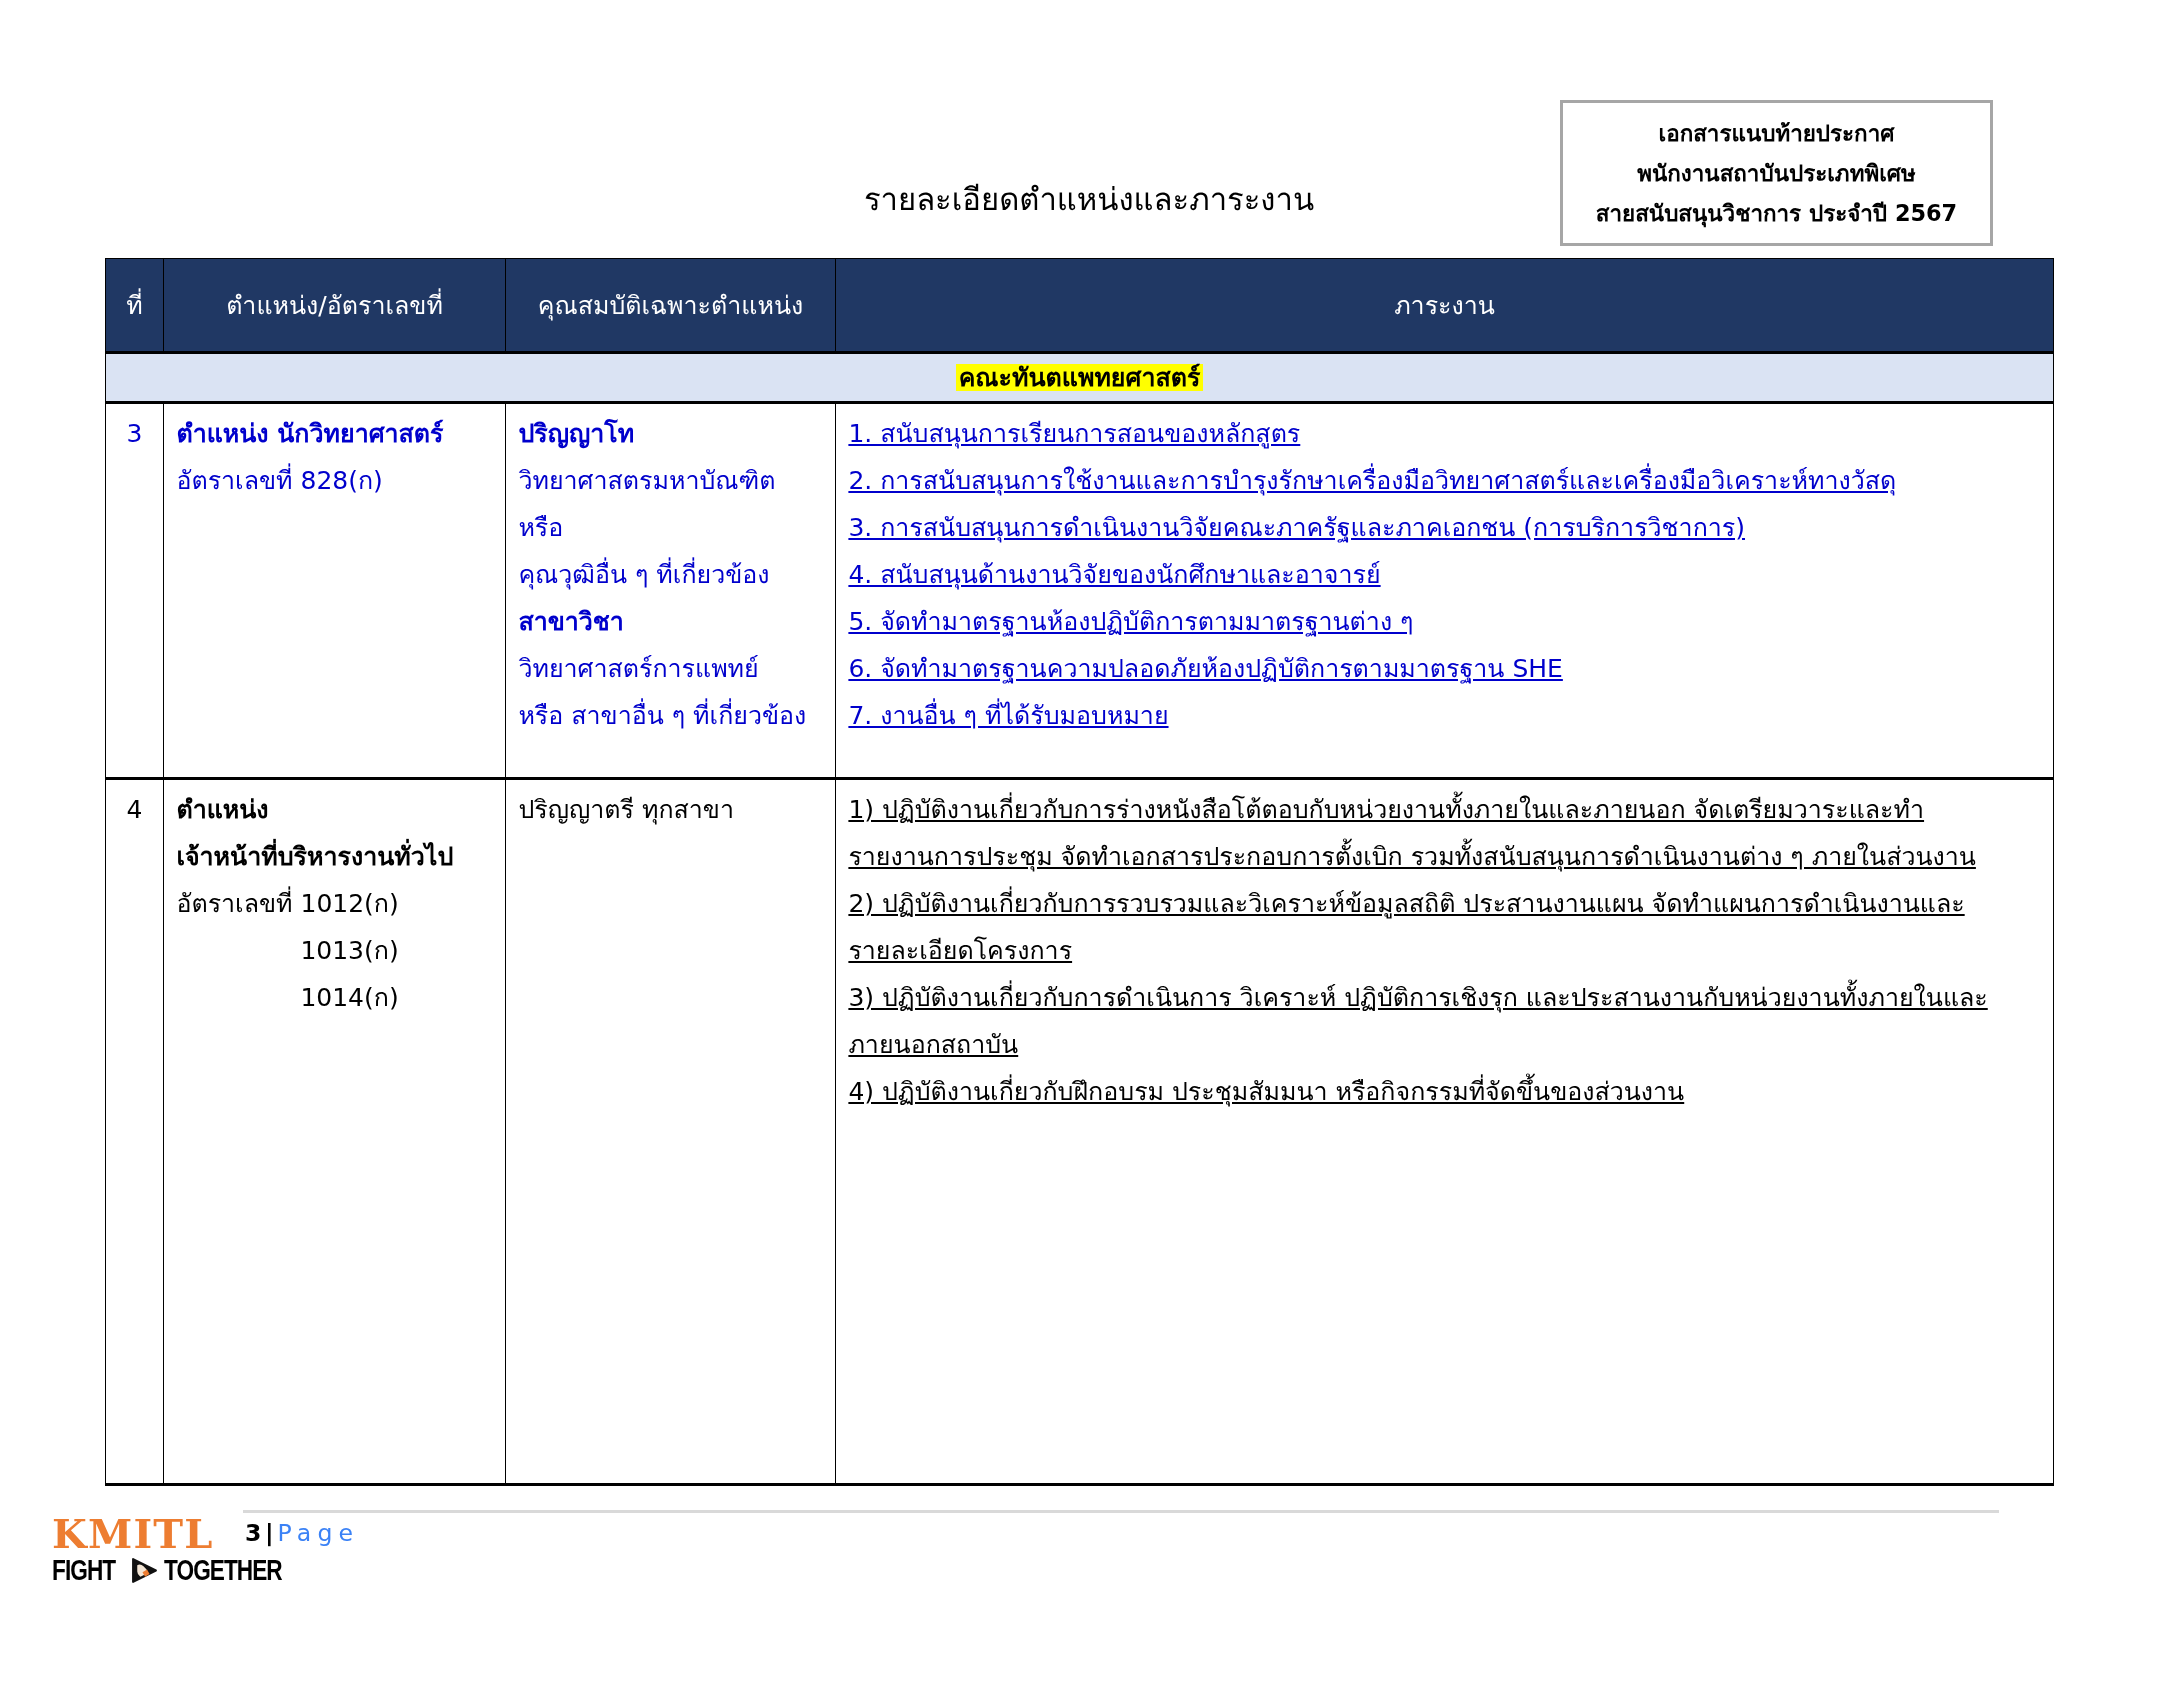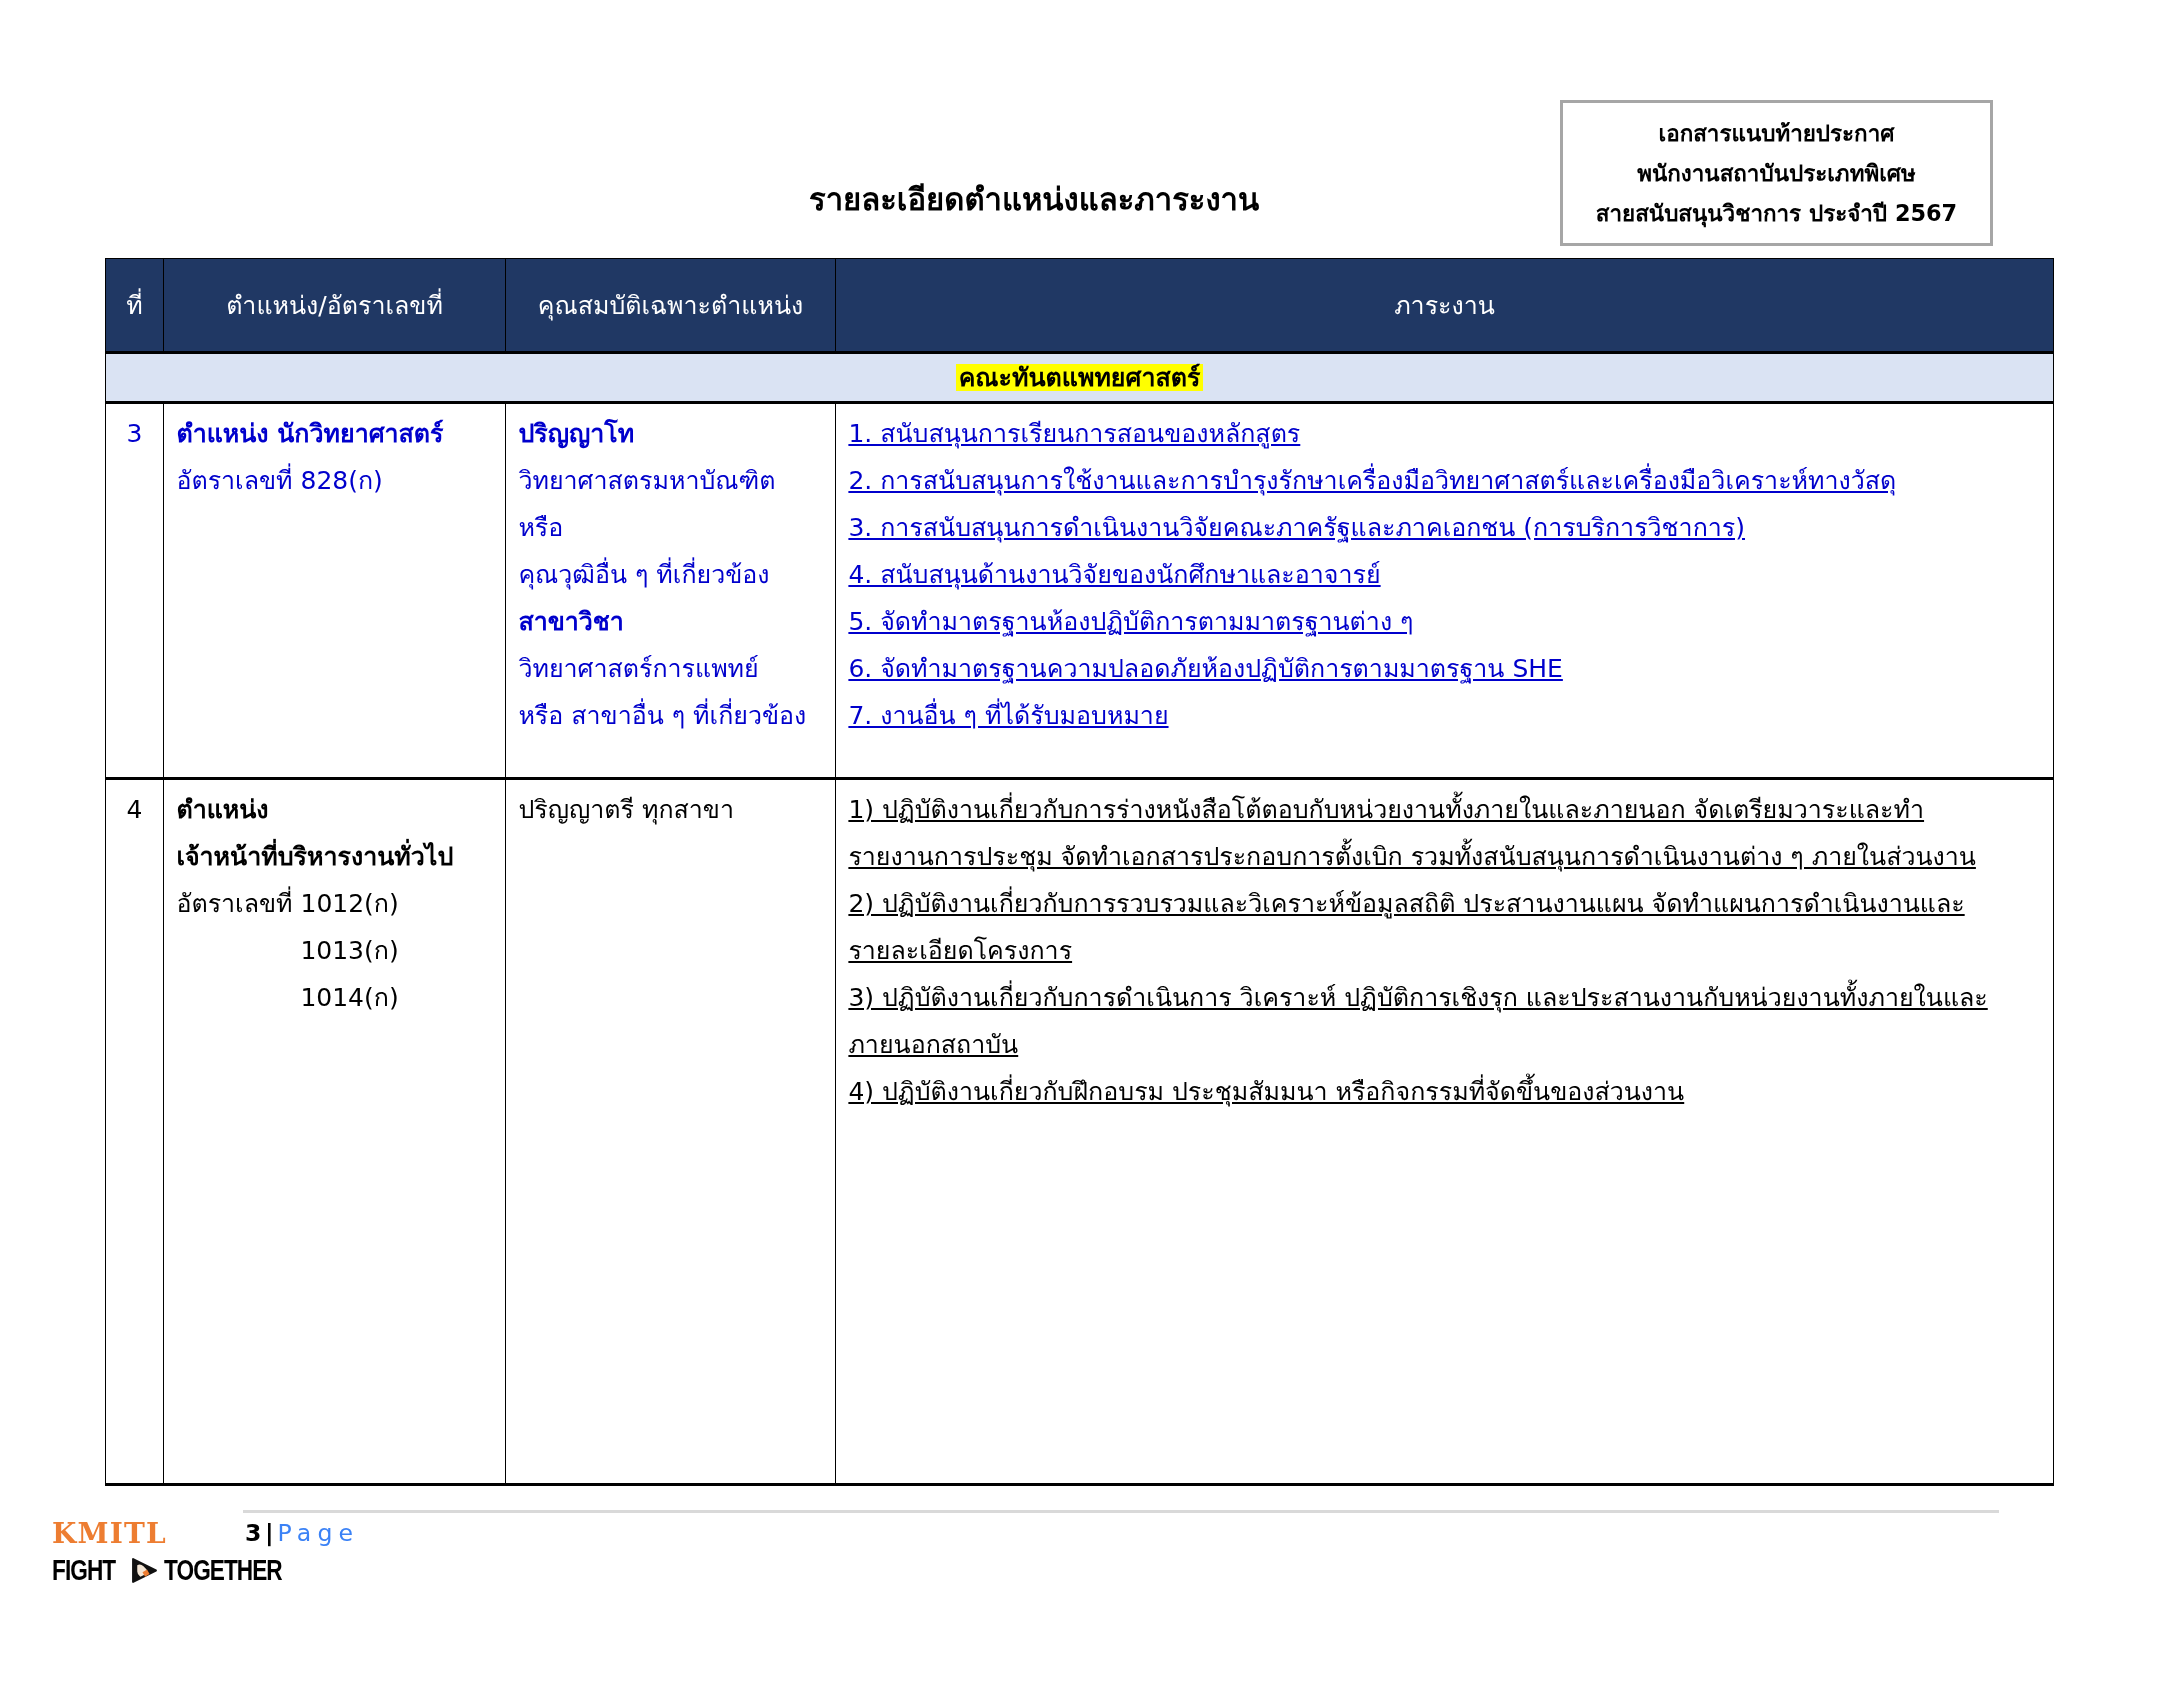--- a/index.html
+++ b/index.html
@@ -34,22 +34,23 @@
       font-weight: bold;
       line-height: 35px;
       text-align: left;
       white-space: nowrap;
     }
     .page-title {
       position: absolute;
       left: 809px;
       top: 168px;
       width: 560px;
+      text-align: center;
       font-size: 31px;
-      font-weight: bold;
+      font-weight: normal;
       line-height: 62px;
       white-space: nowrap;
     }
     table.main {
       position: absolute;
       left: 105px;
       top: 258px;
       width: 1949px;
       border-collapse: collapse;
       table-layout: fixed;
@@ -115,21 +116,21 @@
       position: absolute;
       left: 52px;
       top: 1518px;
       width: 261px;
       height: 75px;
     }
     .logo .kmitl {
       font-family: "DejaVu Serif", "Liberation Serif", serif;
       font-weight: bold;
       color: #ed7d31;
-      font-size: 28px;
+      font-size: 40px;
       line-height: 32px;
       letter-spacing: 1.2px;
     }
     .logo .tagline {
       display: flex;
       align-items: center;
       gap: 5px;
       margin-top: 2.5px;
     }
     .logo .tagline span {

